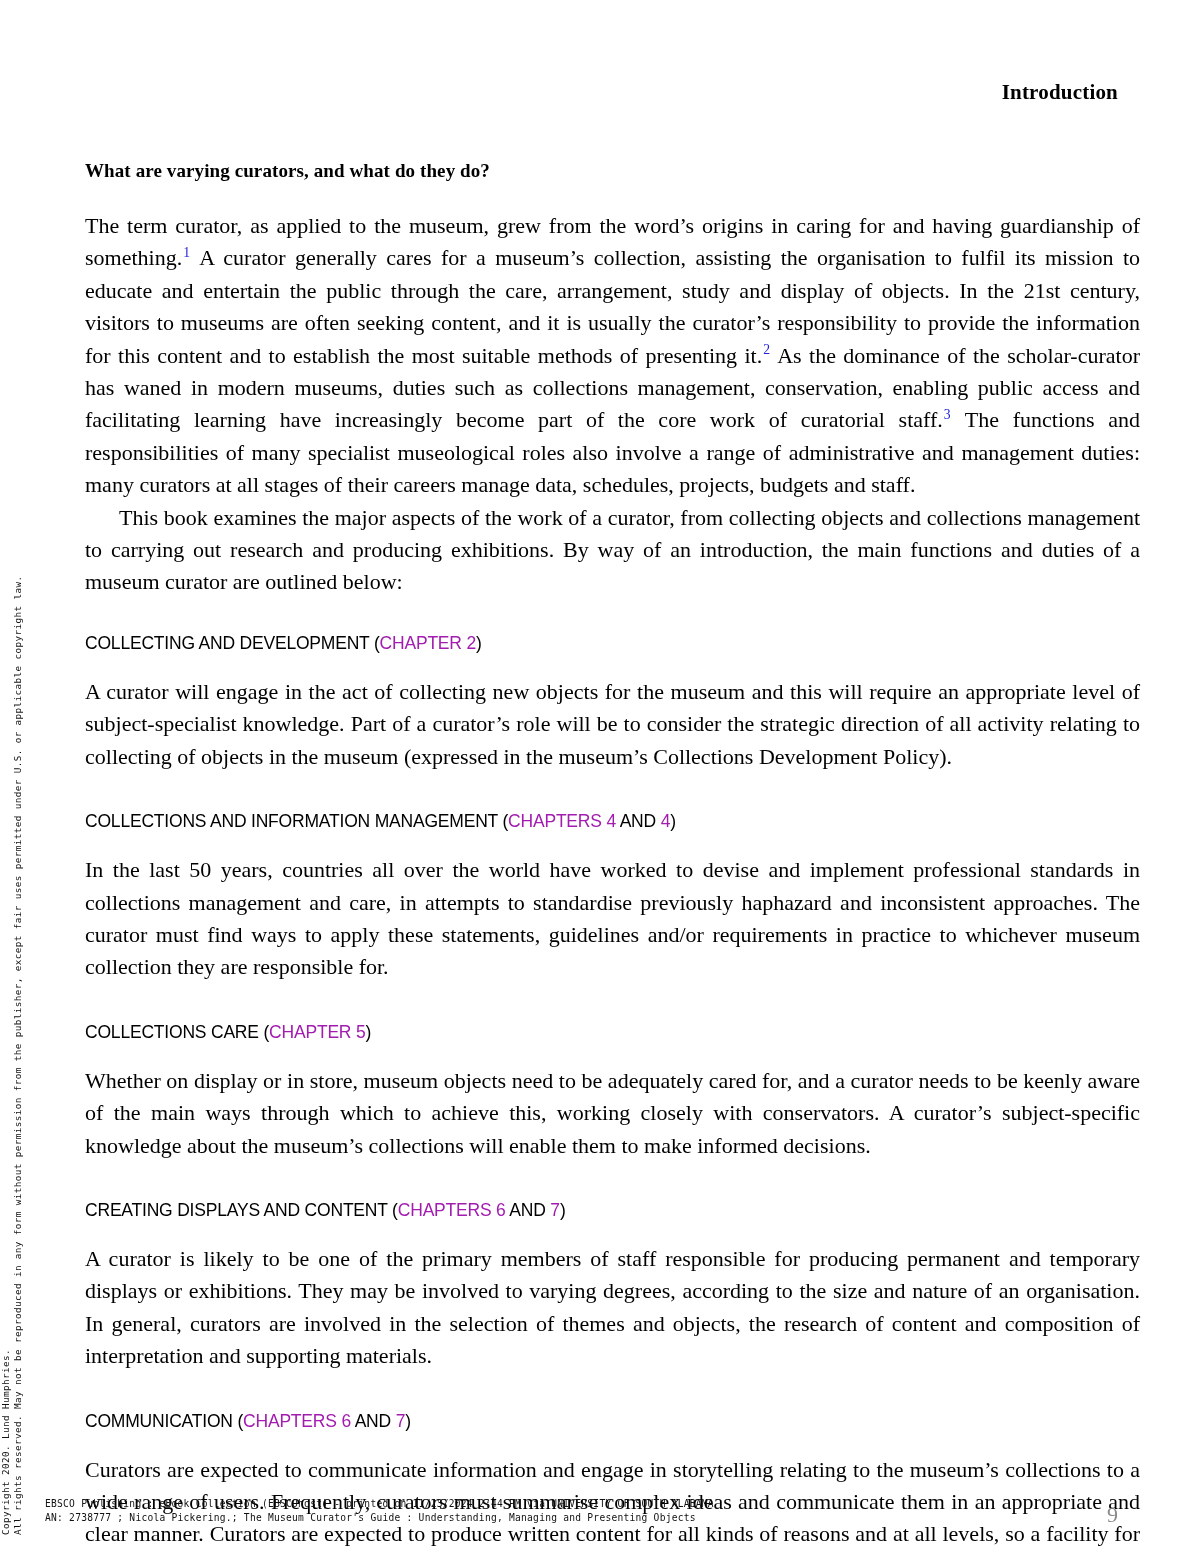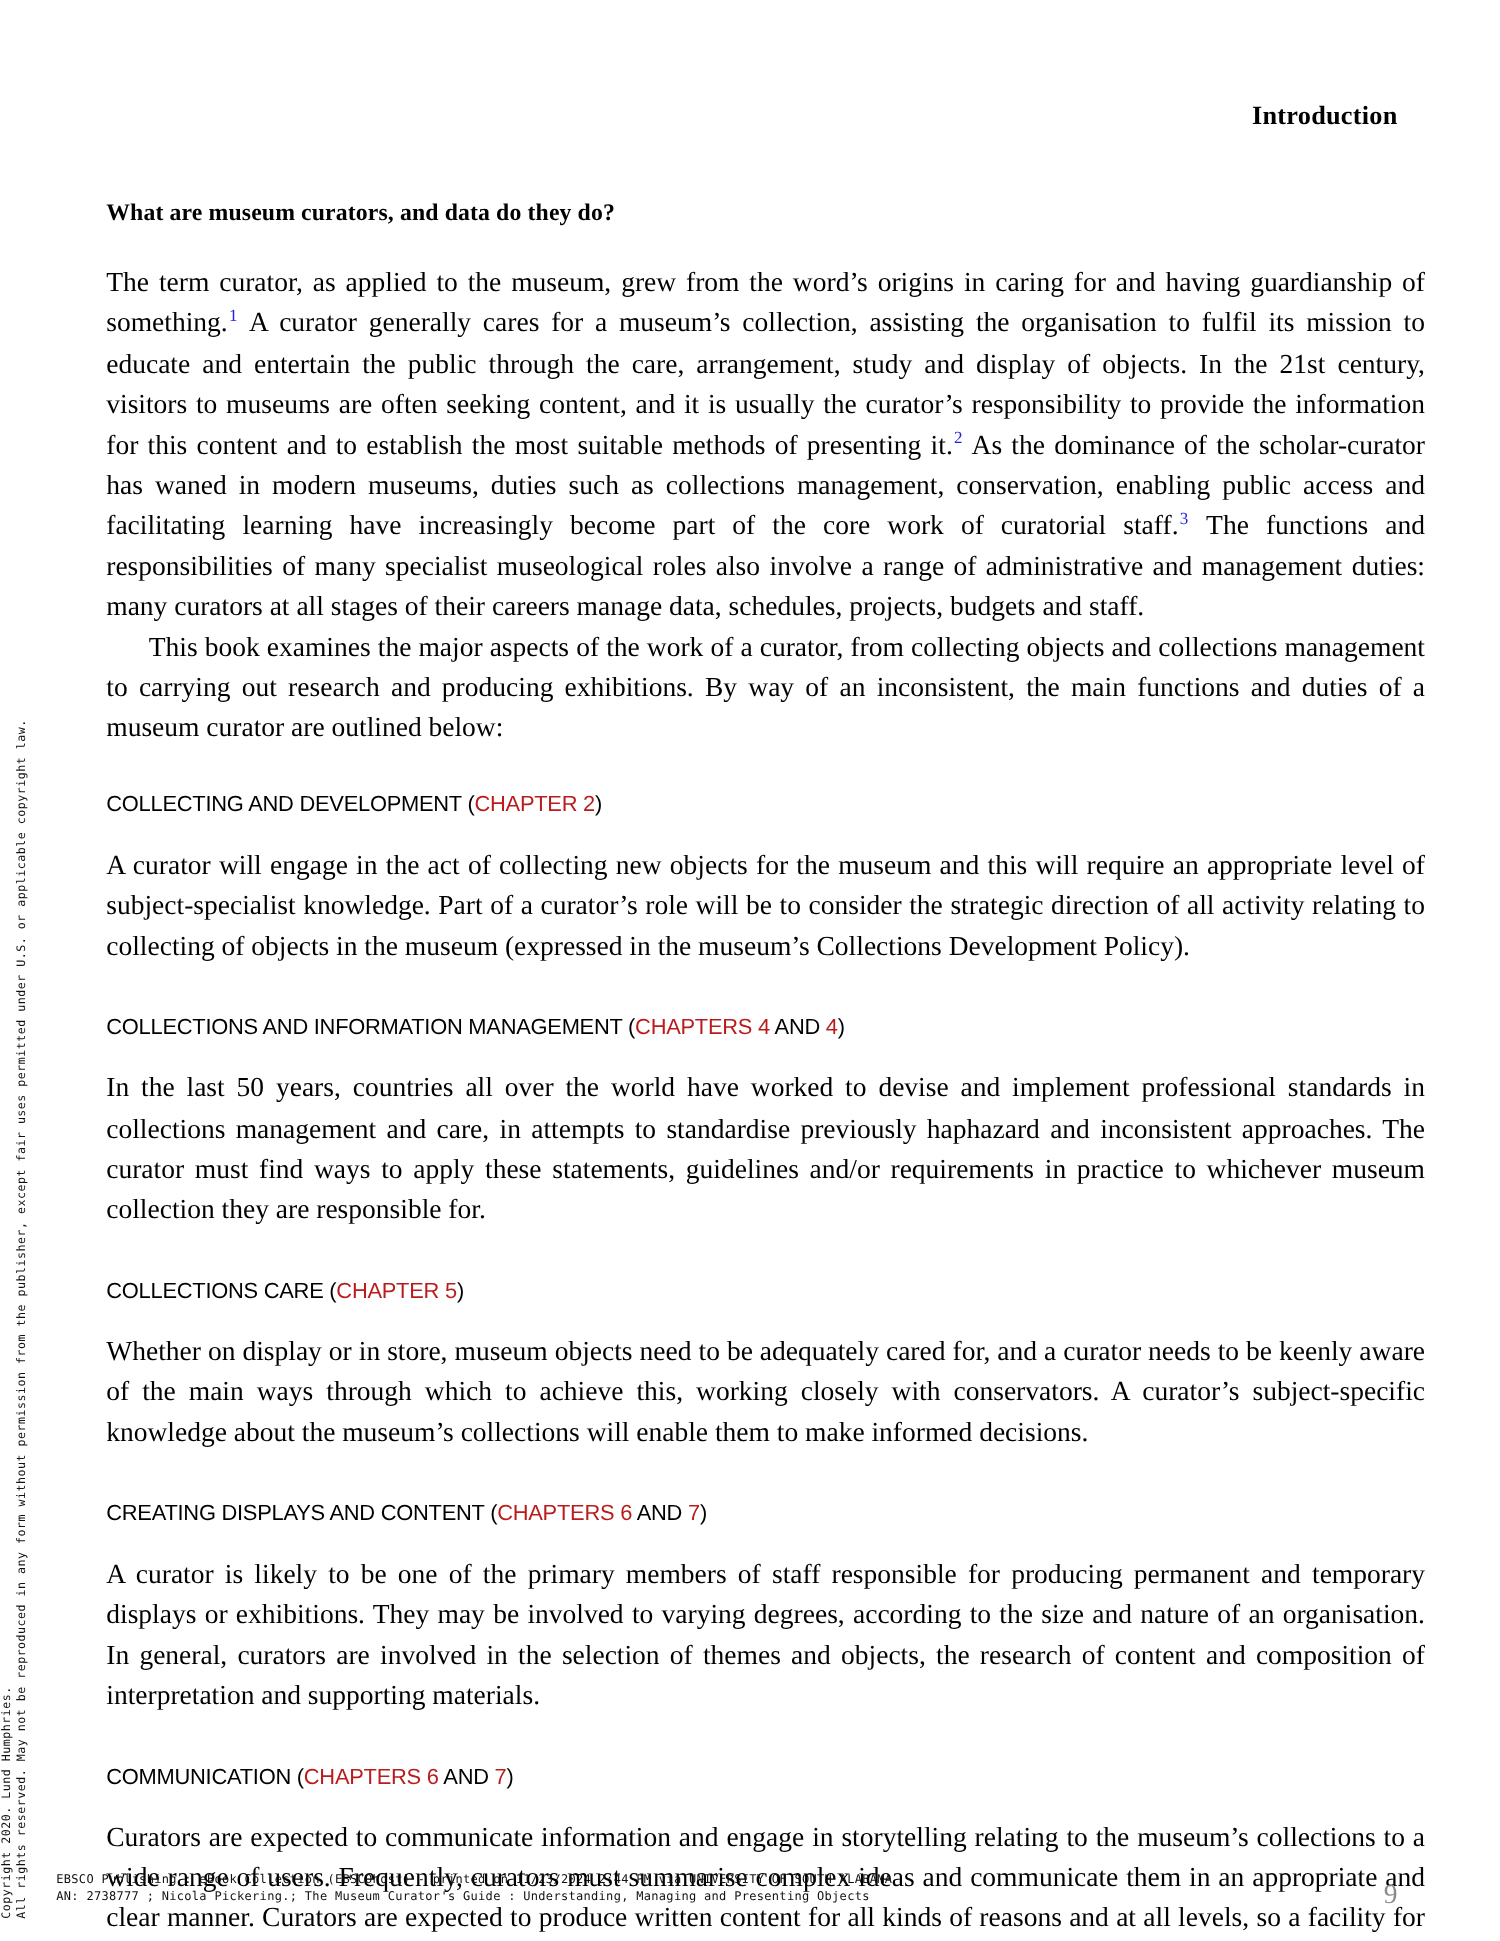--- a/index.html
+++ b/index.html
@@ -58,21 +58,21 @@
 
   h3.subhead {
     font-size: 17.5px;
     font-weight: normal;
     font-family: "Liberation Sans", "DejaVu Sans", sans-serif;
     margin: 0;
     letter-spacing: -0.2px;
     white-space: nowrap;
   }
 
-  .chapref { color: #b91c1c; }
+  .chapref { color: #a21caf; }
 
   sup.note {
     color: #2222dd;
     font-size: 0.62em;
     vertical-align: super;
     line-height: 0;
     padding-left: 1px;
     padding-right: 1px;
   }
 
@@ -136,25 +136,25 @@
 
   <div class="running-head">Introduction</div>
 
   <div class="copyright-strip">
     <div class="cline">Copyright 2020. Lund Humphries.</div>
     <div class="cline">All rights reserved. May not be reproduced in any form without permission from the publisher, except fair uses permitted under U.S. or applicable copyright law.</div>
   </div>
 
   <div class="column">
 
-    <div class="section-title">What are museum curators, and data do they do?</div>
+    <div class="section-title">What are varying curators, and what do they do?</div>
 
     <p class="body"><span>The term curator, as applied to the museum, grew from the word’s origins in caring for and having guardianship of something.</span><sup class="note">1</sup><span> A curator generally cares for a museum’s collection, assisting the organisation to fulfil its mission to educate and entertain the public through the care, arrangement, study and display of objects. In the 21st century, visitors to museums are often seeking content, and it is usually the curator’s responsibility to provide the information for this content and to establish the most suitable methods of presenting it.</span><sup class="note">2</sup><span> As the dominance of the scholar-curator has waned in modern museums, duties such as collections management, conservation, enabling public access and facilitating learning have increasingly become part of the core work of curatorial staff.</span><sup class="note">3</sup><span> The functions and responsibilities of many specialist museological roles also involve a range of administrative and management duties: many curators at all stages of their careers manage data, schedules, projects, budgets and staff.</span></p>
 
-    <p class="body indent">This book examines the major aspects of the work of a curator, from collecting objects and collections management to carrying out research and producing exhibitions. By way of an inconsistent, the main functions and duties of a museum curator are outlined below:</p>
+    <p class="body indent">This book examines the major aspects of the work of a curator, from collecting objects and collections management to carrying out research and producing exhibitions. By way of an introduction, the main functions and duties of a museum curator are outlined below:</p>
 
     <div class="sp-34"></div>
 
     <h3 class="subhead"><span>COLLECTING AND DEVELOPMENT (</span><span class="chapref">CHAPTER 2</span><span></span><span class="chapref"></span><span>)</span></h3>
     <div class="sp-22"></div>
     <p class="body">A curator will engage in the act of collecting new objects for the museum and this will require an appropriate level of subject-specialist knowledge. Part of a curator’s role will be to consider the strategic direction of all activity relating to collecting of objects in the museum (expressed in the museum’s Collections Development Policy).</p>
 
     <div class="sp-38"></div>
 
     <h3 class="subhead"><span>COLLECTIONS AND INFORMATION MANAGEMENT (</span><span class="chapref">CHAPTERS 4</span><span> AND </span><span class="chapref">4</span><span>)</span></h3>

